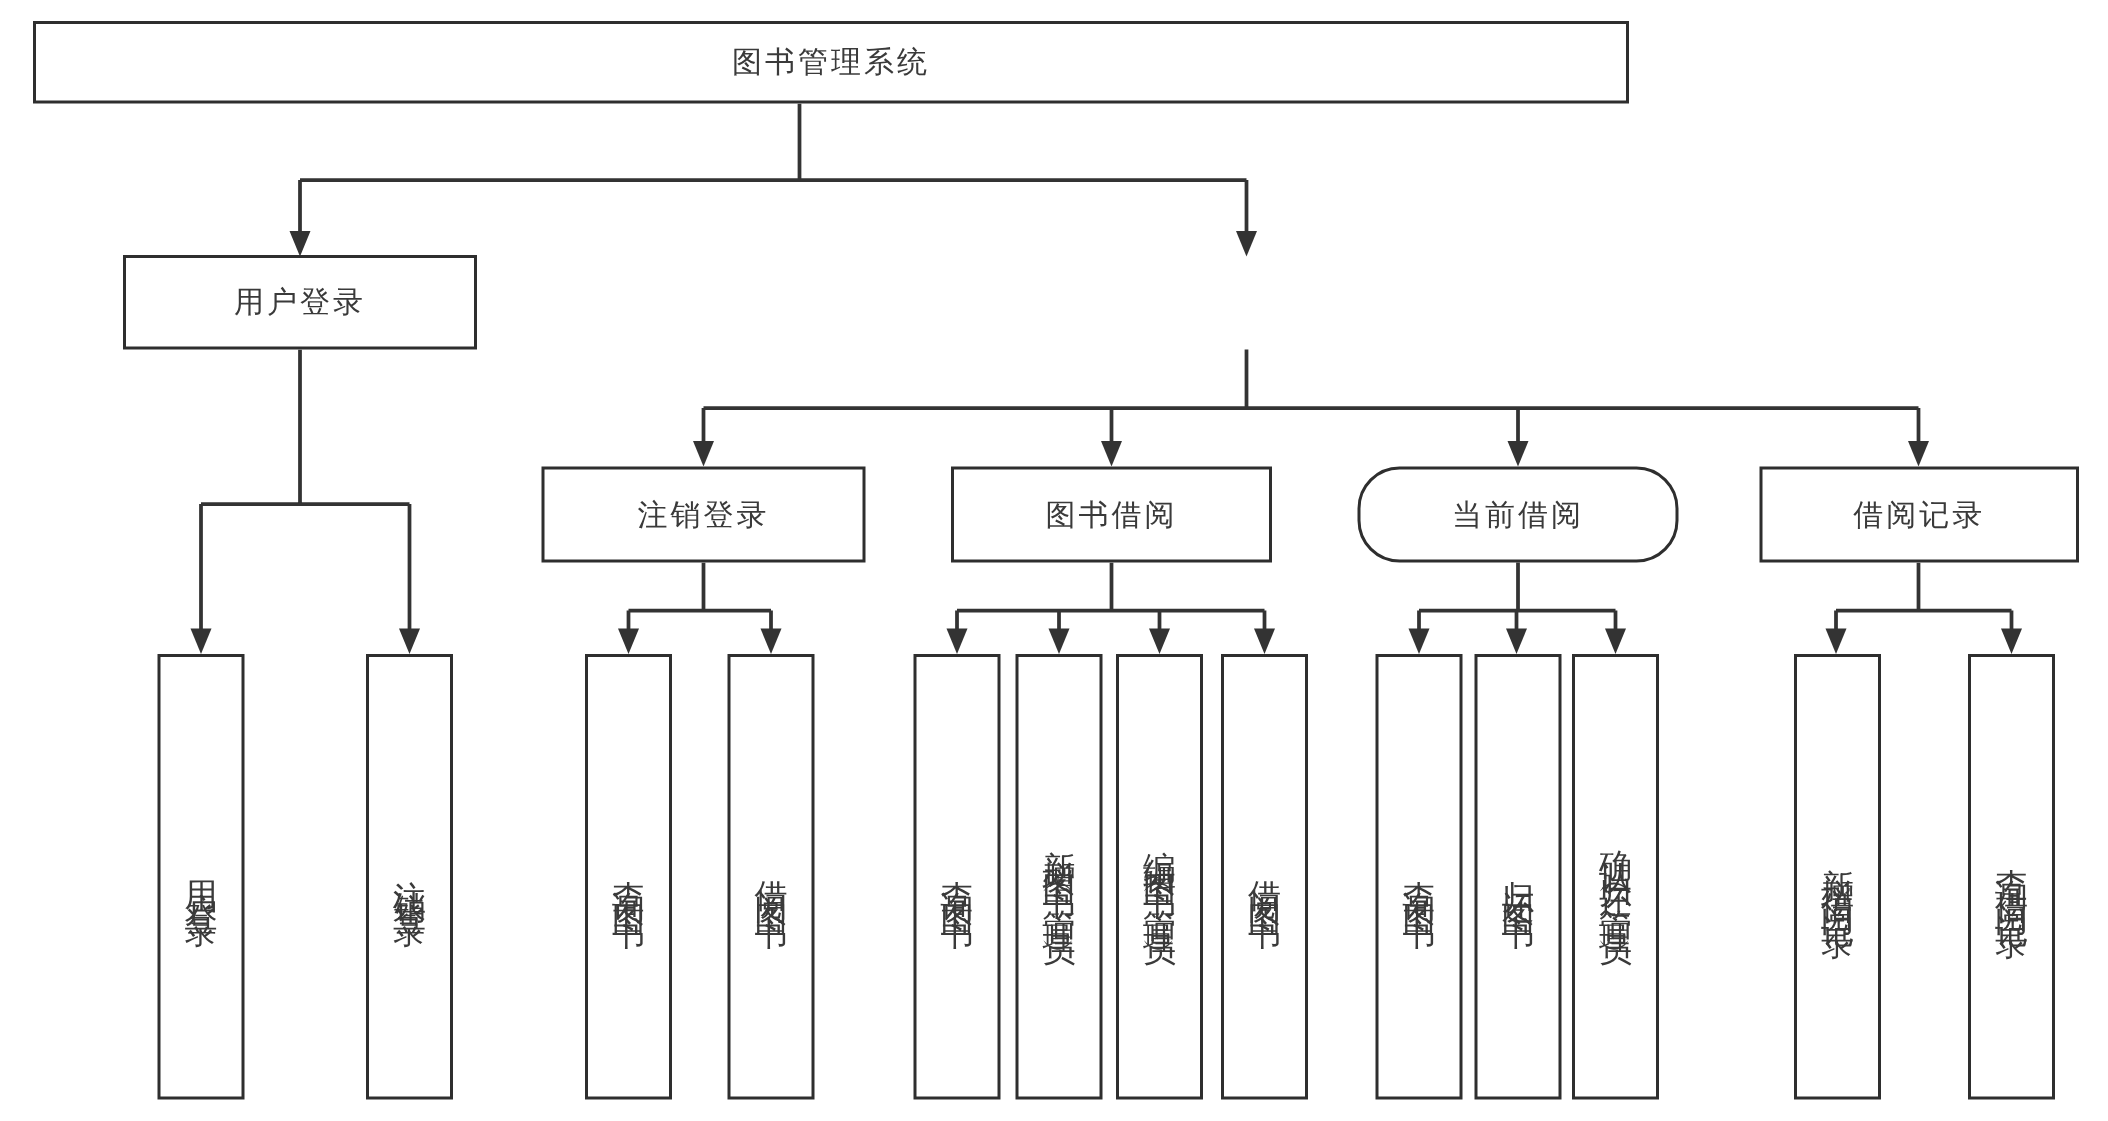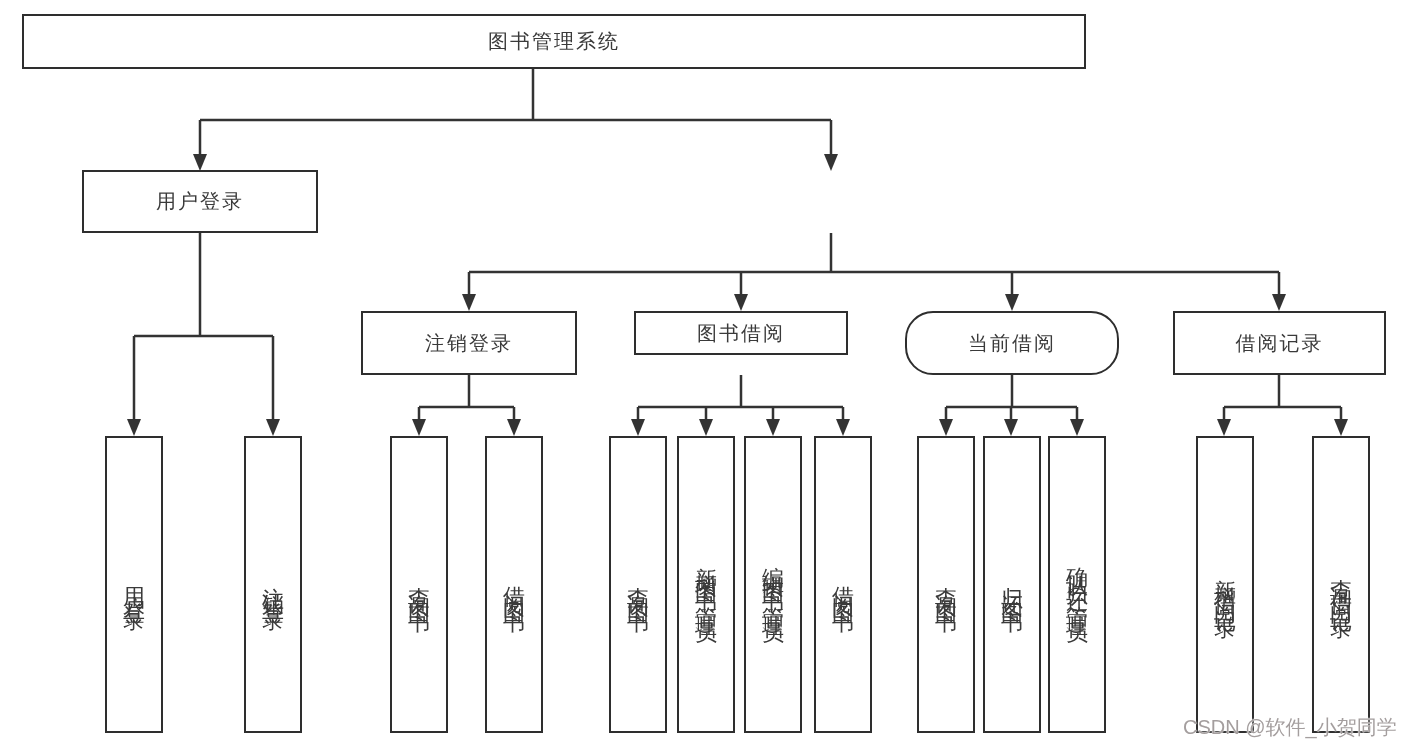--- a/index.html
+++ b/index.html
@@ -116,21 +116,21 @@
       <polygon class="arrow" points="1217,419 1231,419 1224,436"></polygon>
       <polygon class="arrow" points="1334,419 1348,419 1341,436"></polygon>
     </g>
   </svg>
 
   <div class="node hnode" style="left:22px; top:14px; width:1064px; height:55px;">图书管理系统</div>
 
   <div class="node hnode" style="left:82px; top:170px; width:236px; height:63px;">用户登录</div>
 
   <div class="node hnode" style="left:361px; top:311px; width:216px; height:64px;">注销登录</div>
-  <div class="node hnode" style="left:634px; top:311px; width:214px; height:44px;">图书借阅</div>
+  <div class="node hnode" style="left:634px; top:311px; width:214px; height:64px;">图书借阅</div>
   <div class="node hnode" style="left:905px; top:311px; width:214px; height:64px;border-radius:28px;">当前借阅</div>
   <div class="node hnode" style="left:1173px; top:311px; width:213px; height:64px;">借阅记录</div>
 
   <div class="node leaf" style="left:105px; top:436px; width:58px; height:297px;">用户登录</div>
   <div class="node leaf" style="left:244px; top:436px; width:58px; height:297px;">注销登录</div>
 
   <div class="node leaf" style="left:390px; top:436px; width:58px; height:297px;">查询图书</div>
   <div class="node leaf" style="left:485px; top:436px; width:58px; height:297px;">借阅图书</div>
 
   <div class="node leaf" style="left:609px; top:436px; width:58px; height:297px;">查询图书</div>
@@ -138,15 +138,14 @@
   <div class="node leaf" style="left:744px; top:436px; width:58px; height:297px;">编辑图书（管理员）</div>
   <div class="node leaf" style="left:814px; top:436px; width:58px; height:297px;">借阅图书</div>
 
   <div class="node leaf" style="left:917px; top:436px; width:58px; height:297px;">查询图书</div>
   <div class="node leaf" style="left:983px; top:436px; width:58px; height:297px;">归还图书</div>
   <div class="node leaf" style="left:1048px; top:436px; width:58px; height:297px;">确认归还（管理员）</div>
 
   <div class="node leaf" style="left:1196px; top:436px; width:58px; height:297px;">新增借阅记录</div>
   <div class="node leaf" style="left:1312px; top:436px; width:58px; height:297px;">查询借阅记录</div>
 
-  <div class="watermark">CSDN @软件_小贺同学</div>
 
 </div>
 
 </body></html>

